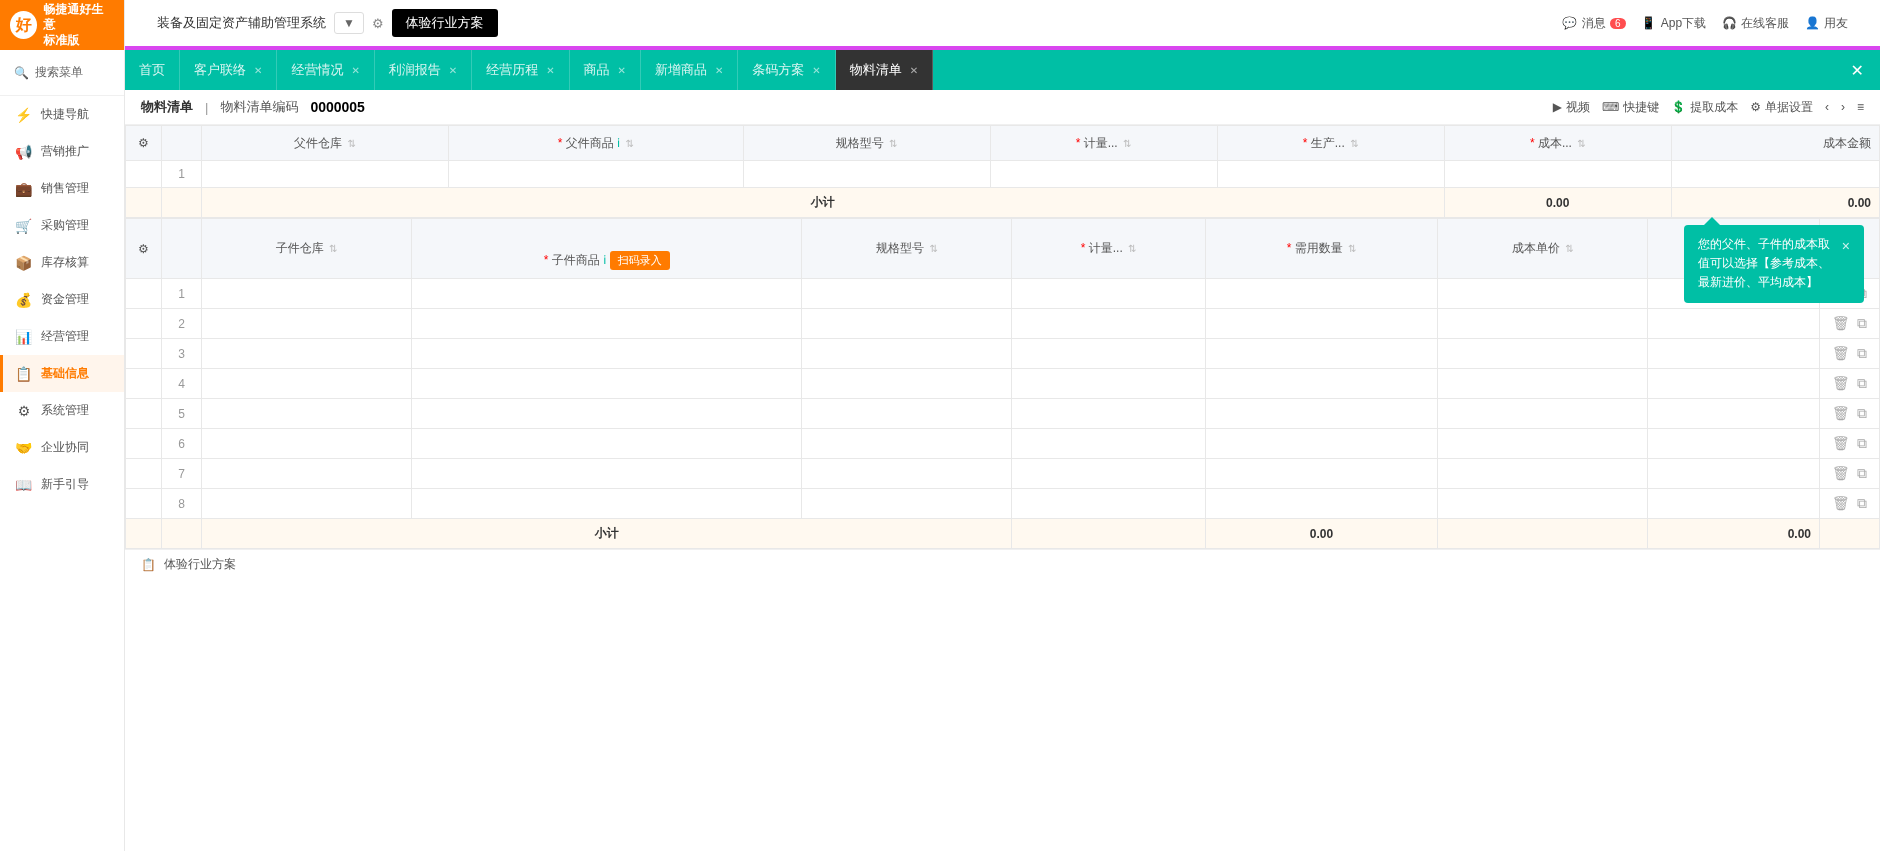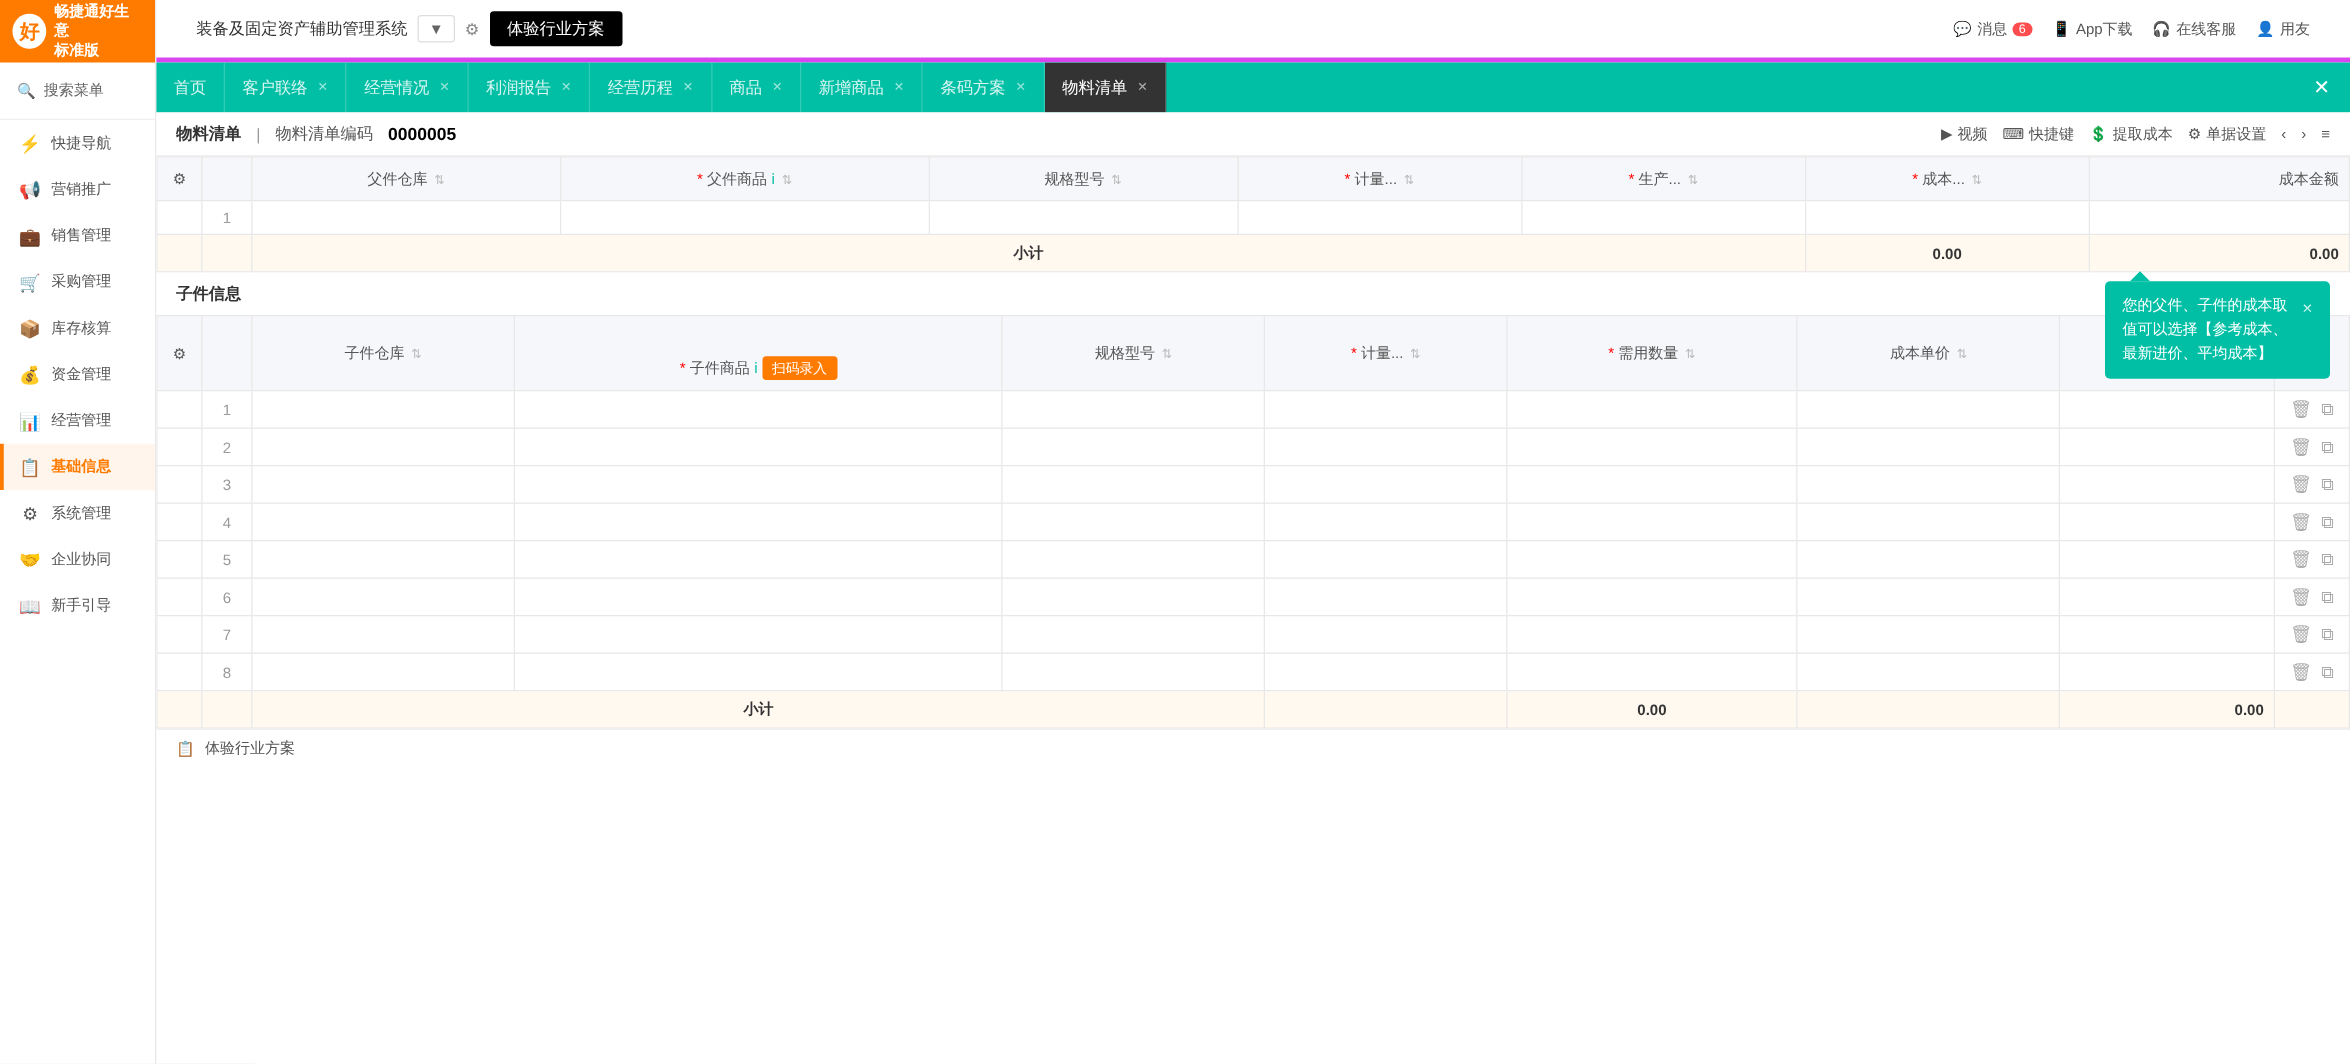--- a/index.html
+++ b/index.html
@@ -472,21 +472,20 @@
               <td></td>
               <td colspan="5">小计</td>
               <td style="text-align:center;">0.00</td>
               <td style="text-align:right; padding-right:8px;">0.00</td>
             </tr>
           </tbody>
         </table>
       </div>
 
       <div class="section">
-        <div class="section-title">子件信息</div>
         <table class="data-table">
           <thead>
             <tr>
               <th class="col-settings">⚙</th>
               <th class="col-num"></th>
               <th>
                 子件仓库 <span class="sort-arrows">⇅</span>
               </th>
               <th>
                 <span class="required">*</span> 子件商品 <span style="color:#00bfa5;cursor:pointer;">ℹ</span>

